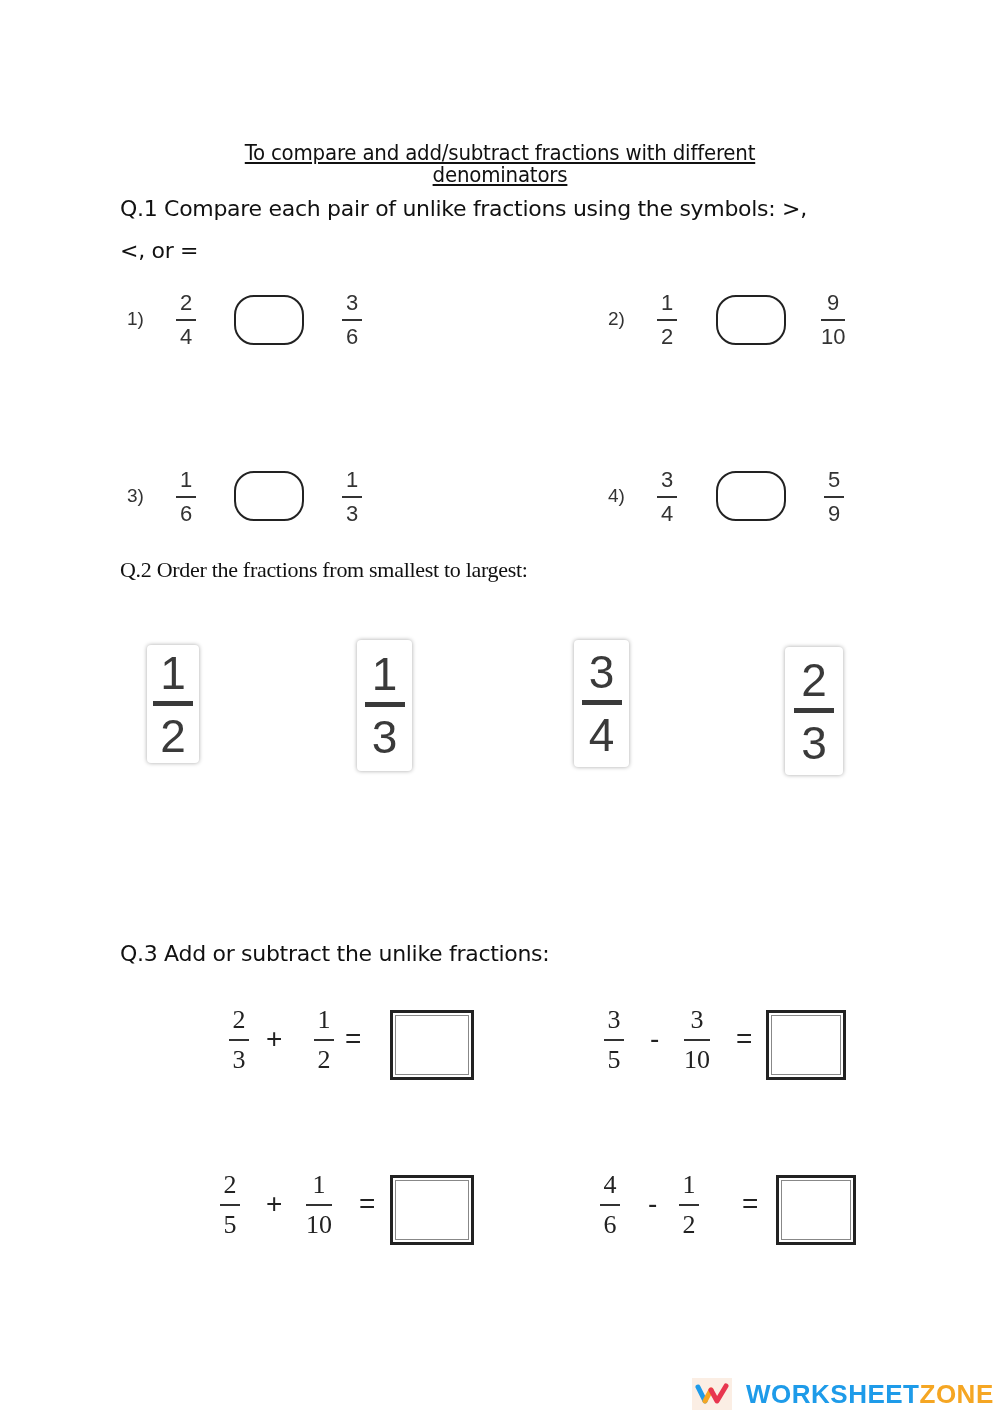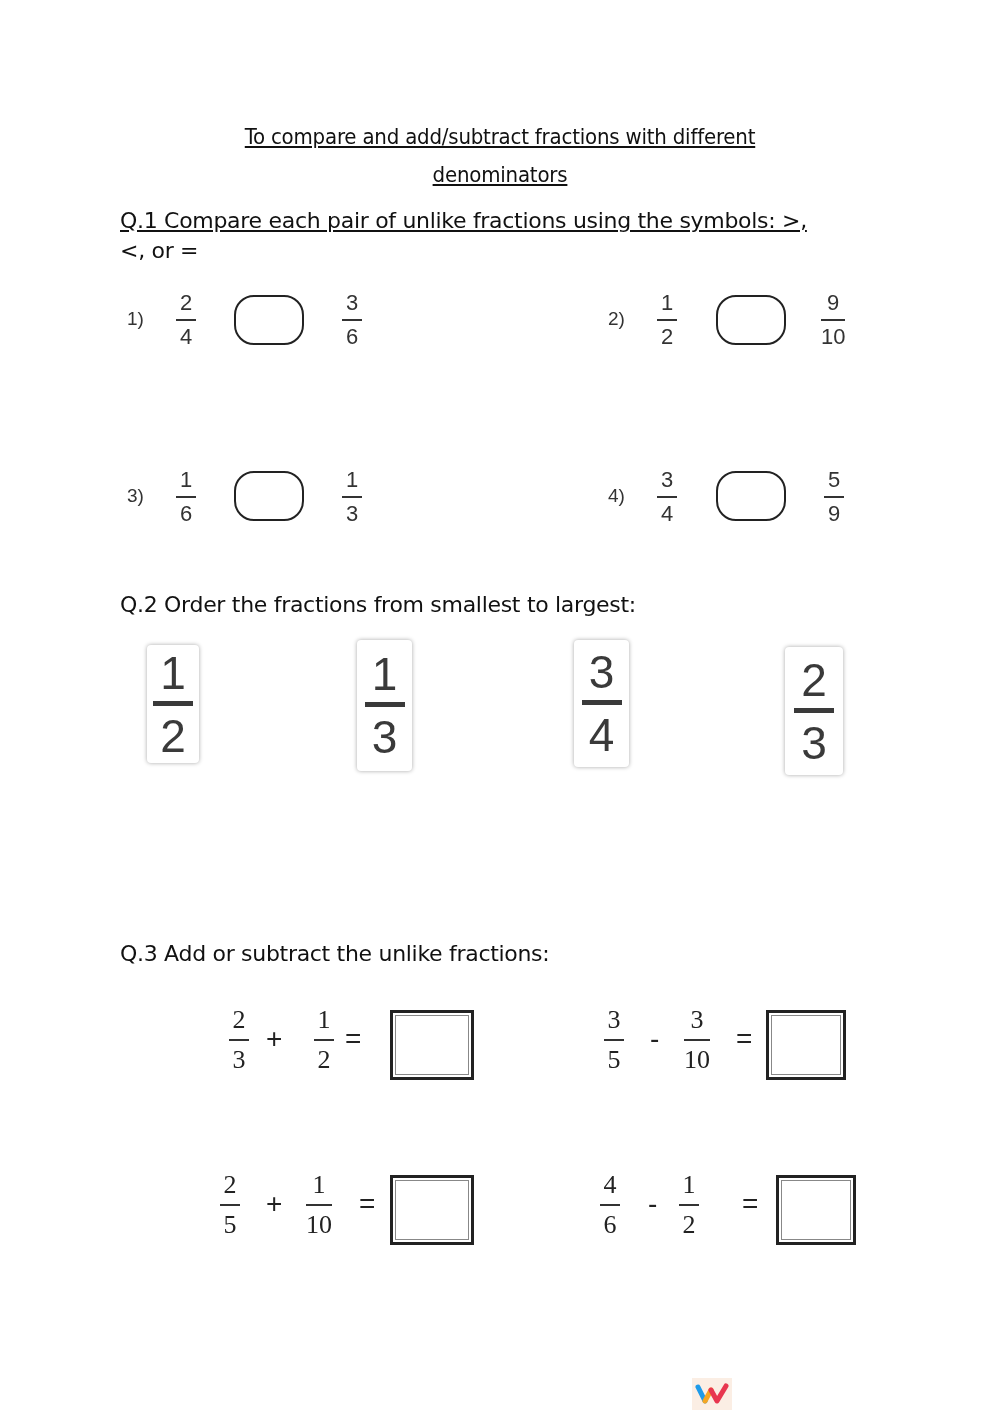--- a/index.html
+++ b/index.html
@@ -59,24 +59,24 @@
     .logo-mark {
       width: 40px; height: 32px; background: #fbeee4; display: flex; align-items: center; justify-content: center;
     }
     .logo-text { font-family: "Liberation Sans", sans-serif; font-size: 26px; font-weight: bold; margin-left: 14px; letter-spacing: 0.5px; }
     .logo-text .a { color: #1e9be9; }
     .logo-text .b { color: #f5a623; }
   </style>
 </head>
 <body>
 
-<div class="title" style="top:124px;">To compare and add/subtract fractions with different</div>
+<div class="title" style="top:140px;">To compare and add/subtract fractions with different</div>
 <div class="title" style="top:162px;text-decoration:underline;">denominators</div>
 
-<div class="q-heading" style="top:208px;text-decoration:underline;">Q.1 Compare each pair of unlike fractions using the symbols: &gt;,</div>
+<div class="q-heading" style="top:196px;">Q.1 Compare each pair of unlike fractions using the symbols: &gt;,</div>
 <div class="q-heading" style="top:238px;">&lt;, or =</div>
 
 <div class="cmp-item" style="left:0;top:288px;width:500px;">
   <span class="cmp-num" style="left:127px;">1)</span>
   <div class="frac" style="left:176px;top:2px;">
     <span class="n">2</span>
     <span class="bar"></span>
     <span class="d">4</span>
   </div>
   <div class="cmp-box" style="left:234px;top:7px;"></div>
@@ -125,21 +125,21 @@
     <span class="d">4</span>
   </div>
   <div class="cmp-box" style="left:716px;top:6px;"></div>
   <div class="frac" style="left:824px;top:2px;">
     <span class="n">5</span>
     <span class="bar"></span>
     <span class="d">9</span>
   </div>
 </div>
 
-<div class="q-heading" style="top:592px;">Q.2 Order the fractions from smallest to largest:</div>
+<div class="q-heading" style="top:557px;font-family:Liberation Serif, serif;">Q.2 Order the fractions from smallest to largest:</div>
 
 <div class="card" style="left:147px;top:645px;width:52px;height:118px;">
   <span>1</span>
   <span class="bar"></span>
   <span>2</span>
 </div>
 <div class="card" style="left:357px;top:640px;width:55px;height:131px;">
   <span>1</span>
   <span class="bar"></span>
   <span>3</span>
@@ -222,13 +222,16 @@
 </div>
 
 <div class="logo">
   <div class="logo-mark">
     <svg width="34" height="22" viewBox="0 0 34 22">
       <path d="M3 4 L10 18" stroke="#1e9be9" stroke-width="5" stroke-linecap="round" fill="none"></path>
       <path d="M10 18 L16 7" stroke="#f5a623" stroke-width="5" stroke-linecap="round" fill="none"></path>
       <path d="M16 7 L22 18 L31 3" stroke="#e8364f" stroke-width="5" stroke-linecap="round" stroke-linejoin="round" fill="none"></path>
     </svg>
   </div>
+  <div class="logo-text">
+    <span class="a">WORKSHEET</span><span class="b">ZONE</span>
+  </div>
 </div>
 
 </body></html>

